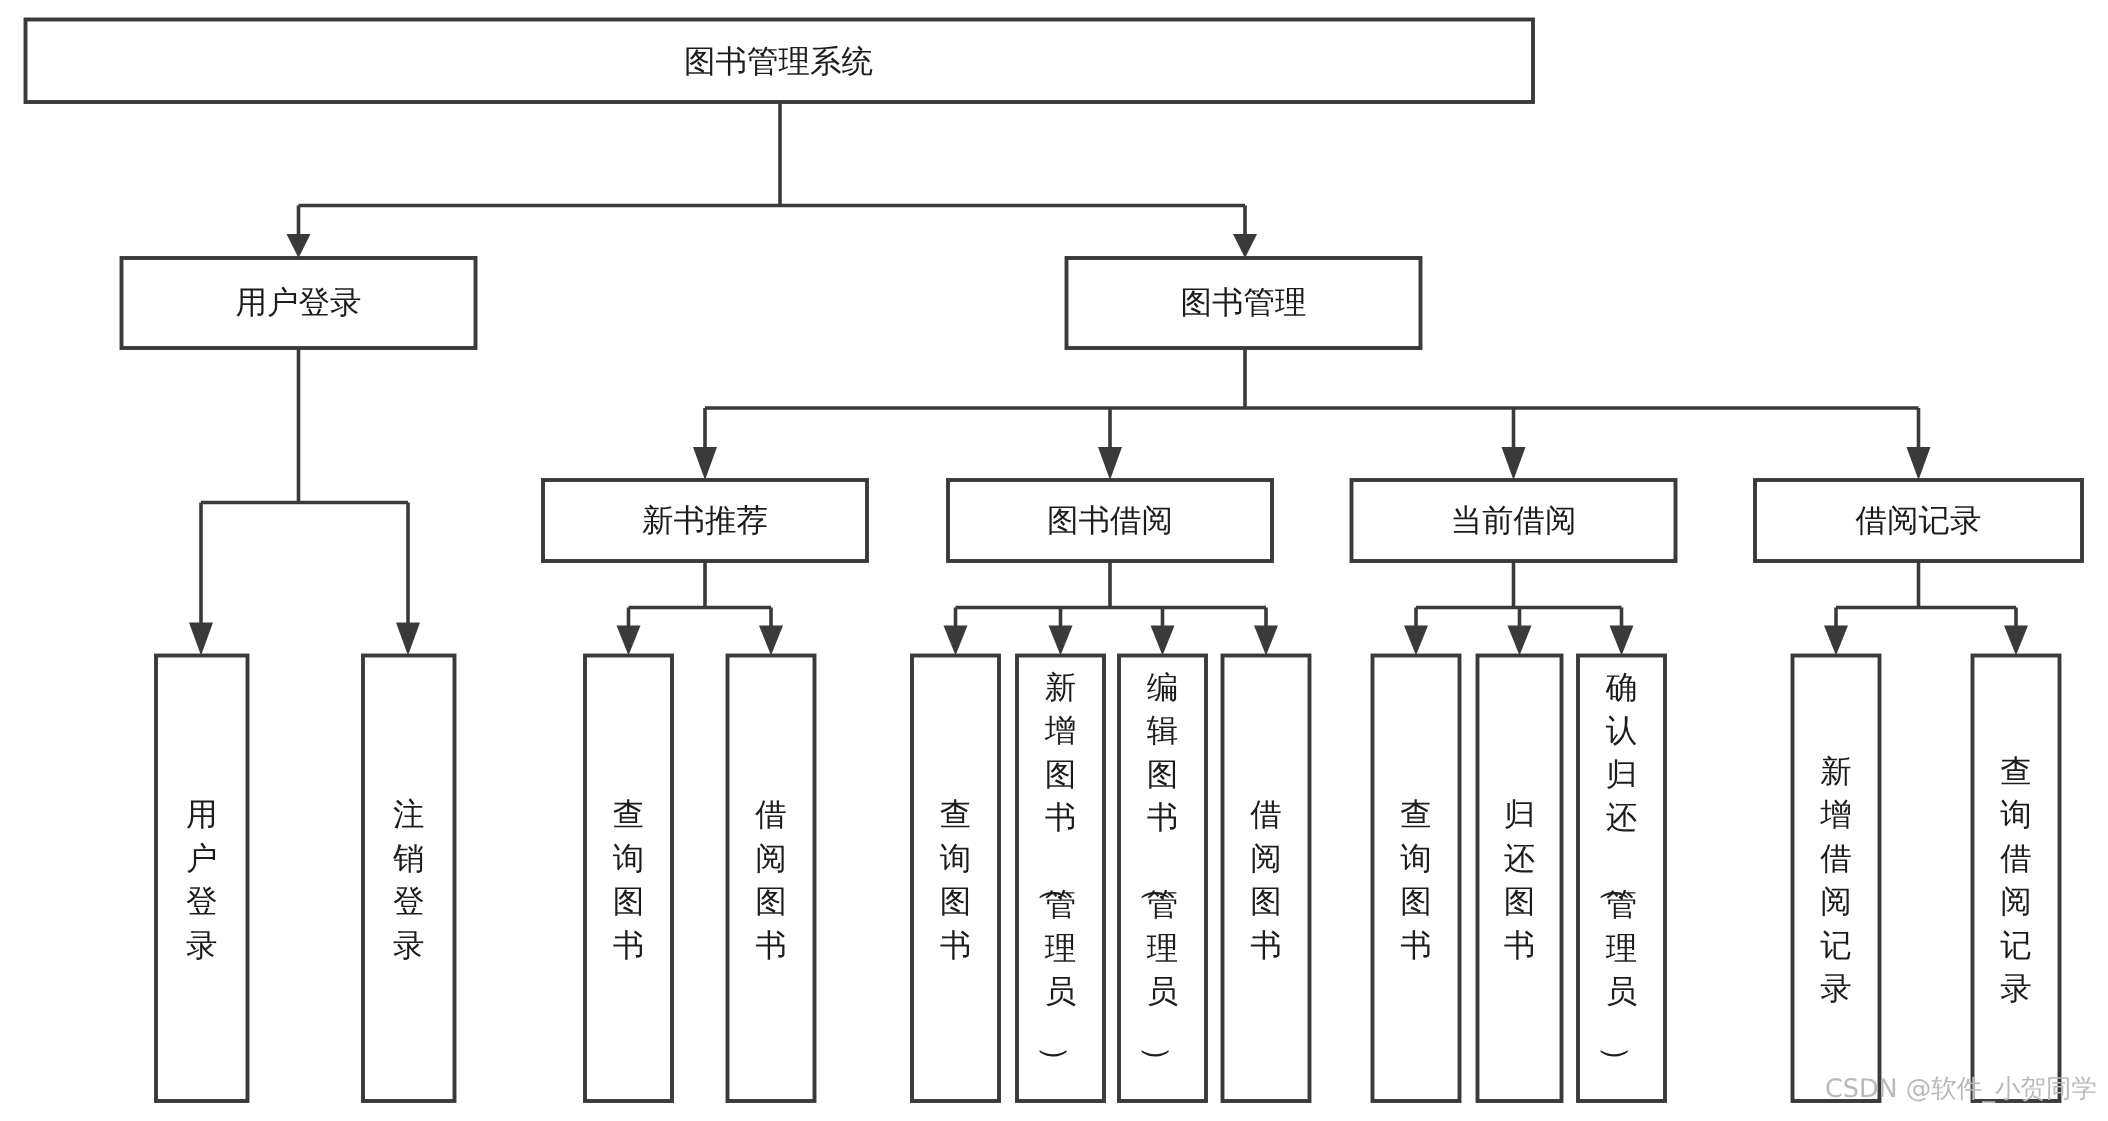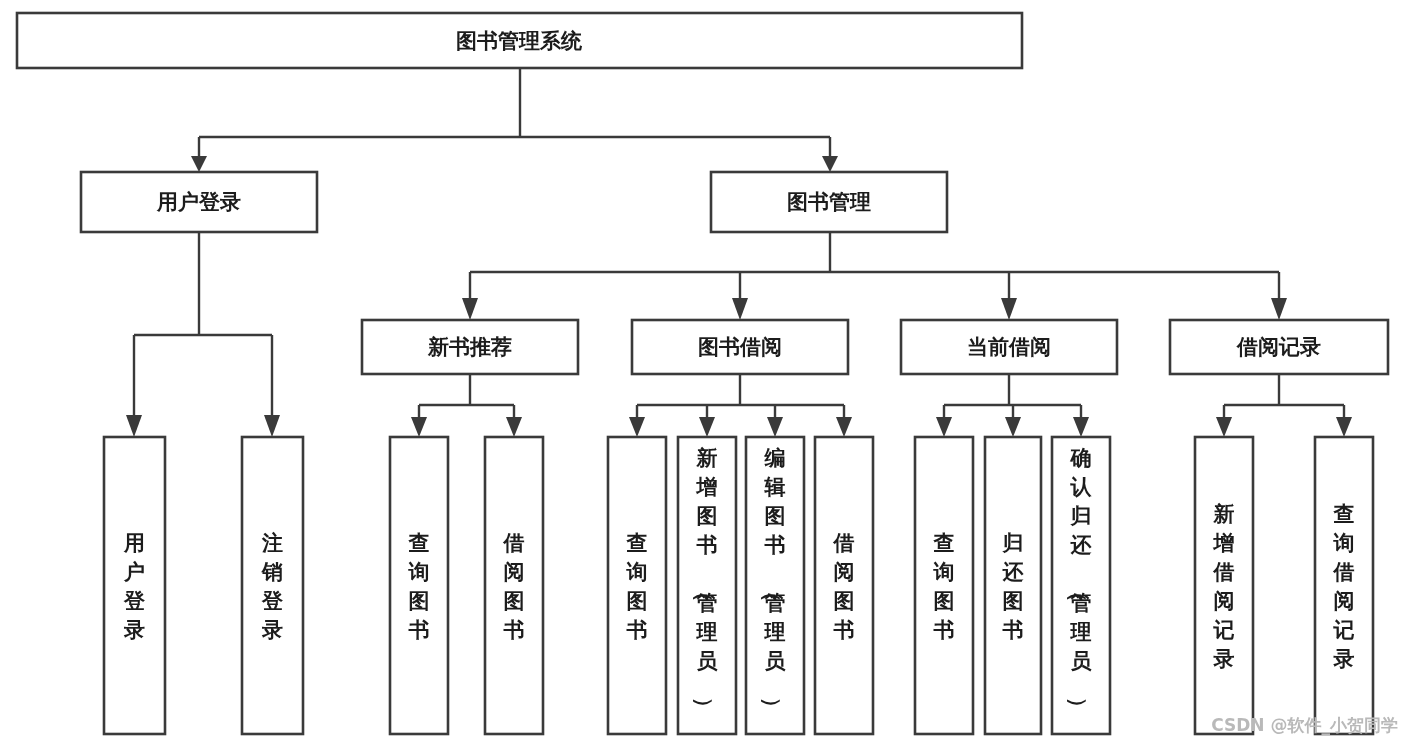--- a/index.html
+++ b/index.html
@@ -13,21 +13,20 @@
     position: relative;
     overflow: hidden;
     font-family: "DejaVu Sans", "Liberation Sans", sans-serif;
   }
   #diagram-root {
     position: absolute;
     left: 0;
     top: 0;
     width: 1405px;
     height: 603px;
-    font-weight: bold;
   }
   svg.flow {
     display: block;
     width: 1405px;
     height: 747px;
   }
   .node-box {
     fill: #ffffff;
     stroke: #3a3a3a;
     stroke-width: 2.6;

